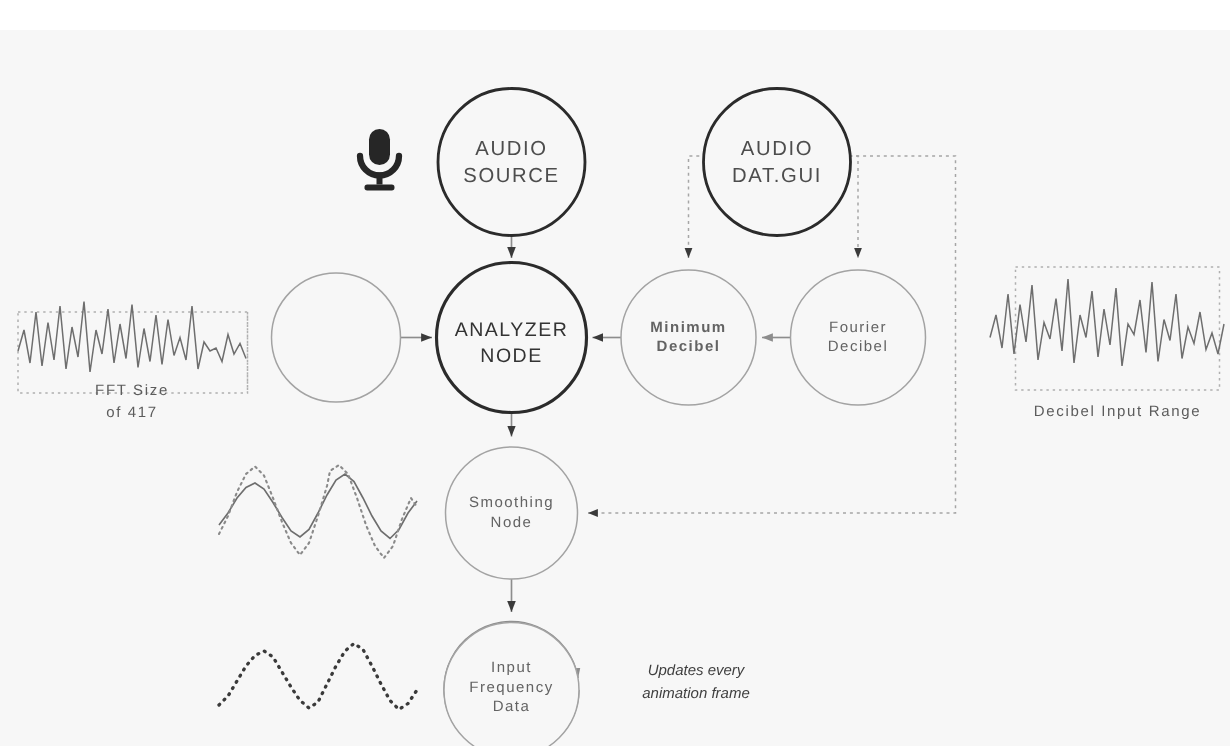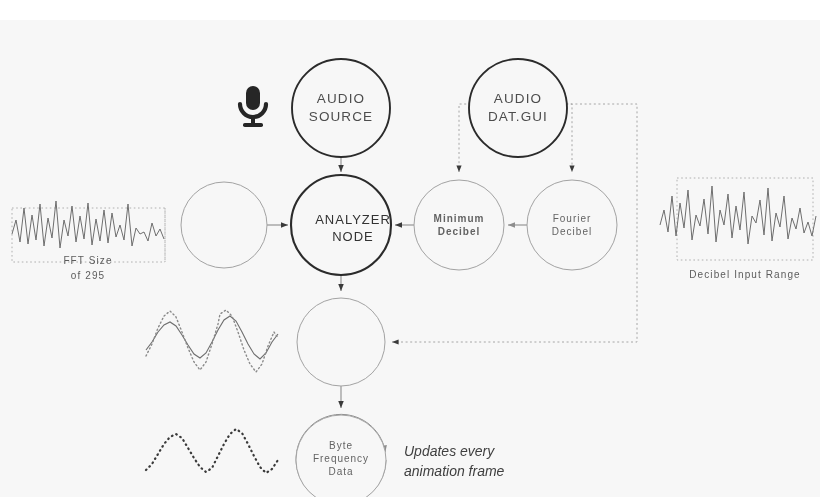--- a/index.html
+++ b/index.html
@@ -52,24 +52,24 @@
     color: #5c5c5c;
     font-size: 10px;
     letter-spacing: 1.1px;
     line-height: 1.45;
     white-space: pre-line;
     pointer-events: none;
   }
   .note-italic {
     position: absolute;
     font-style: italic;
-    font-size: 14px;
+    font-size: 10px;
     color: #3f3f3f;
     line-height: 1.45;
-    text-align: left;
+    text-align: center;
     white-space: pre-line;
     pointer-events: none;
   }
   .mic {
     position: absolute;
     left: 232px;
     top: 64px;
     width: 42px;
     height: 48px;
   }
@@ -178,35 +178,37 @@
     </svg>
   </div>
 
   <div class="node-label lbl-major" style="left:291px; top:70px; width:100px;">AUDIO
 SOURCE</div>
 
   <div class="node-label lbl-major" style="left:468px; top:70px; width:100px;">AUDIO
 DAT.GUI</div>
 
 
-  <div class="node-label lbl-analyzer" style="left:291px; top:191px; width:124px;">ANALYZER
+  <div class="node-label lbl-analyzer" style="left:291px; top:191px; width:100px;">ANALYZER
 NODE</div>
 
   <div class="node-label lbl-minor" style="left:417px; top:192px; width:84px;font-weight:bold;">Minimum
 Decibel</div>
 
   <div class="node-label lbl-minor" style="left:530px; top:192px; width:84px;">Fourier
 Decibel</div>
 
-
-  <div class="node-label lbl-minor" style="left:299px; top:419px; width:84px;">Byte
+  <div class="node-label lbl-minor" style="left:299px; top:309px; width:84px;">Smoothing
+Node</div>
+
+  <div class="node-label lbl-minor" style="left:299px; top:419px; width:84px;">Input
 Frequency
 Data</div>
 
   <div class="caption" style="left:38px; top:234px; width:100px;">FFT Size
-of 295</div>
+of 417</div>
 
   <div class="caption" style="left:665px; top:248px; width:160px;">Decibel Input Range</div>
 
   <div class="note-italic" style="left:404px; top:421px; width:120px;">Updates every
 animation frame</div>
 
 </div>
 
 </body></html>

